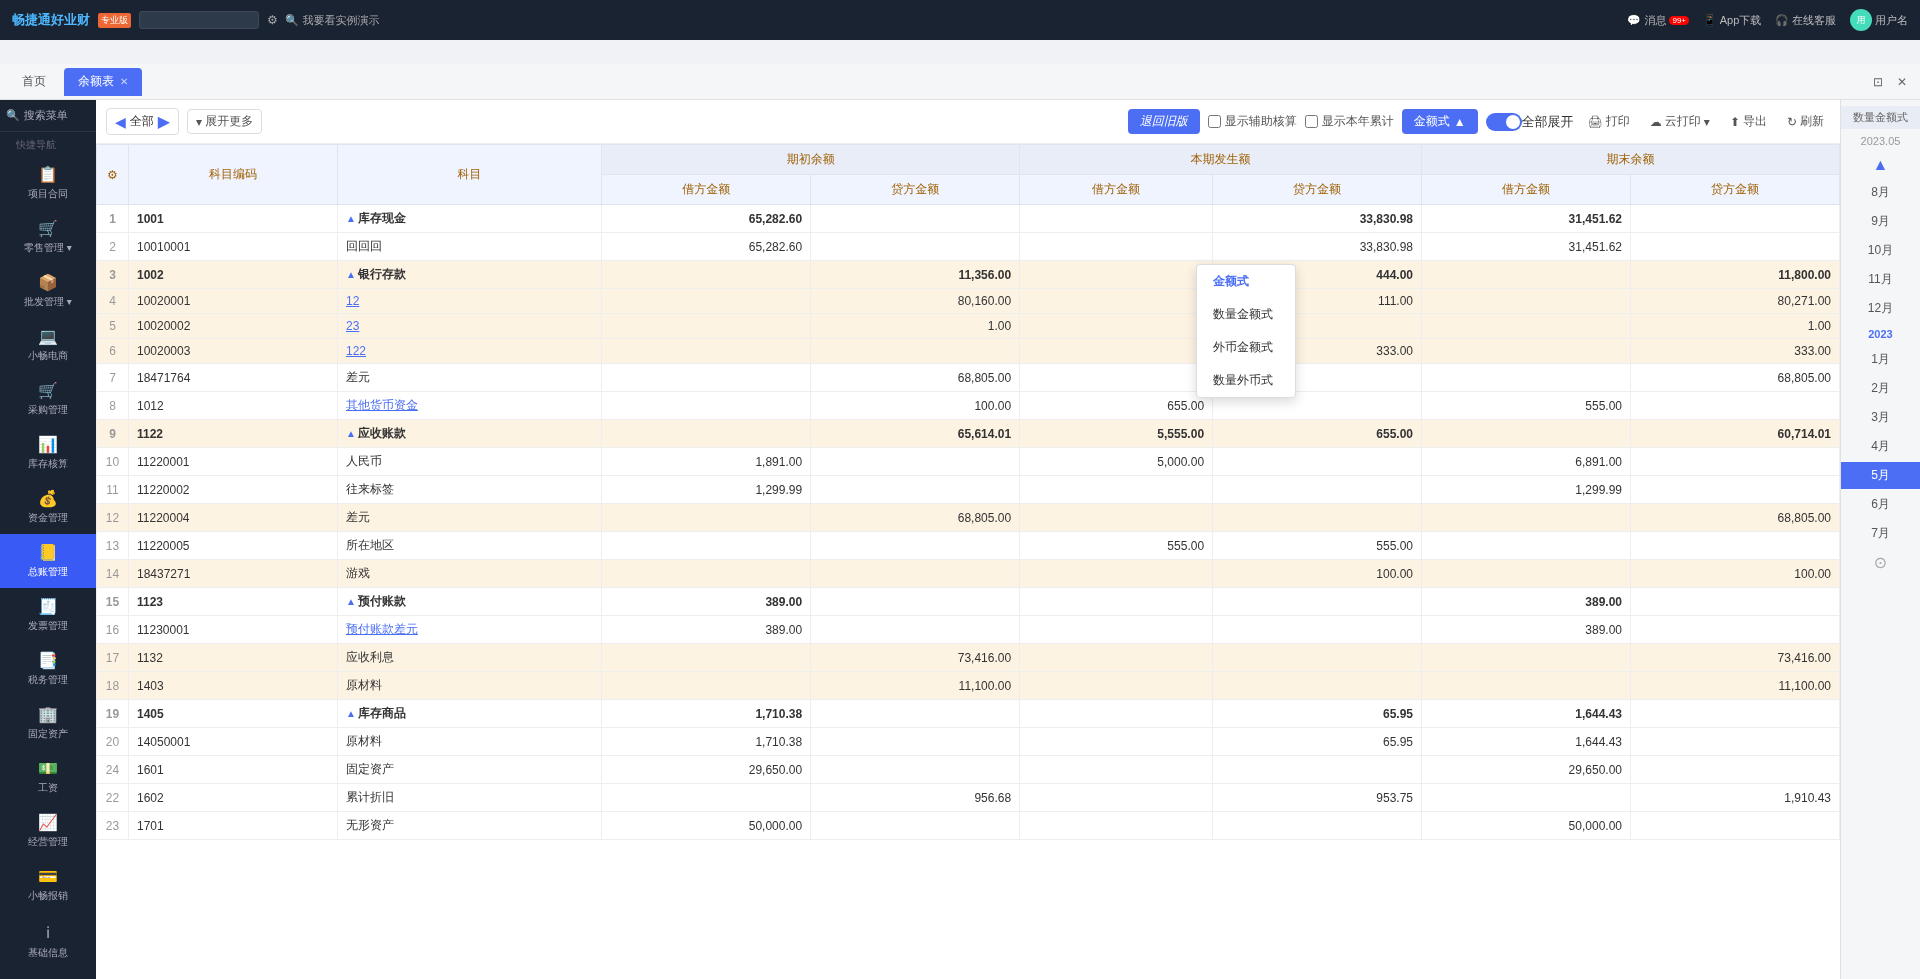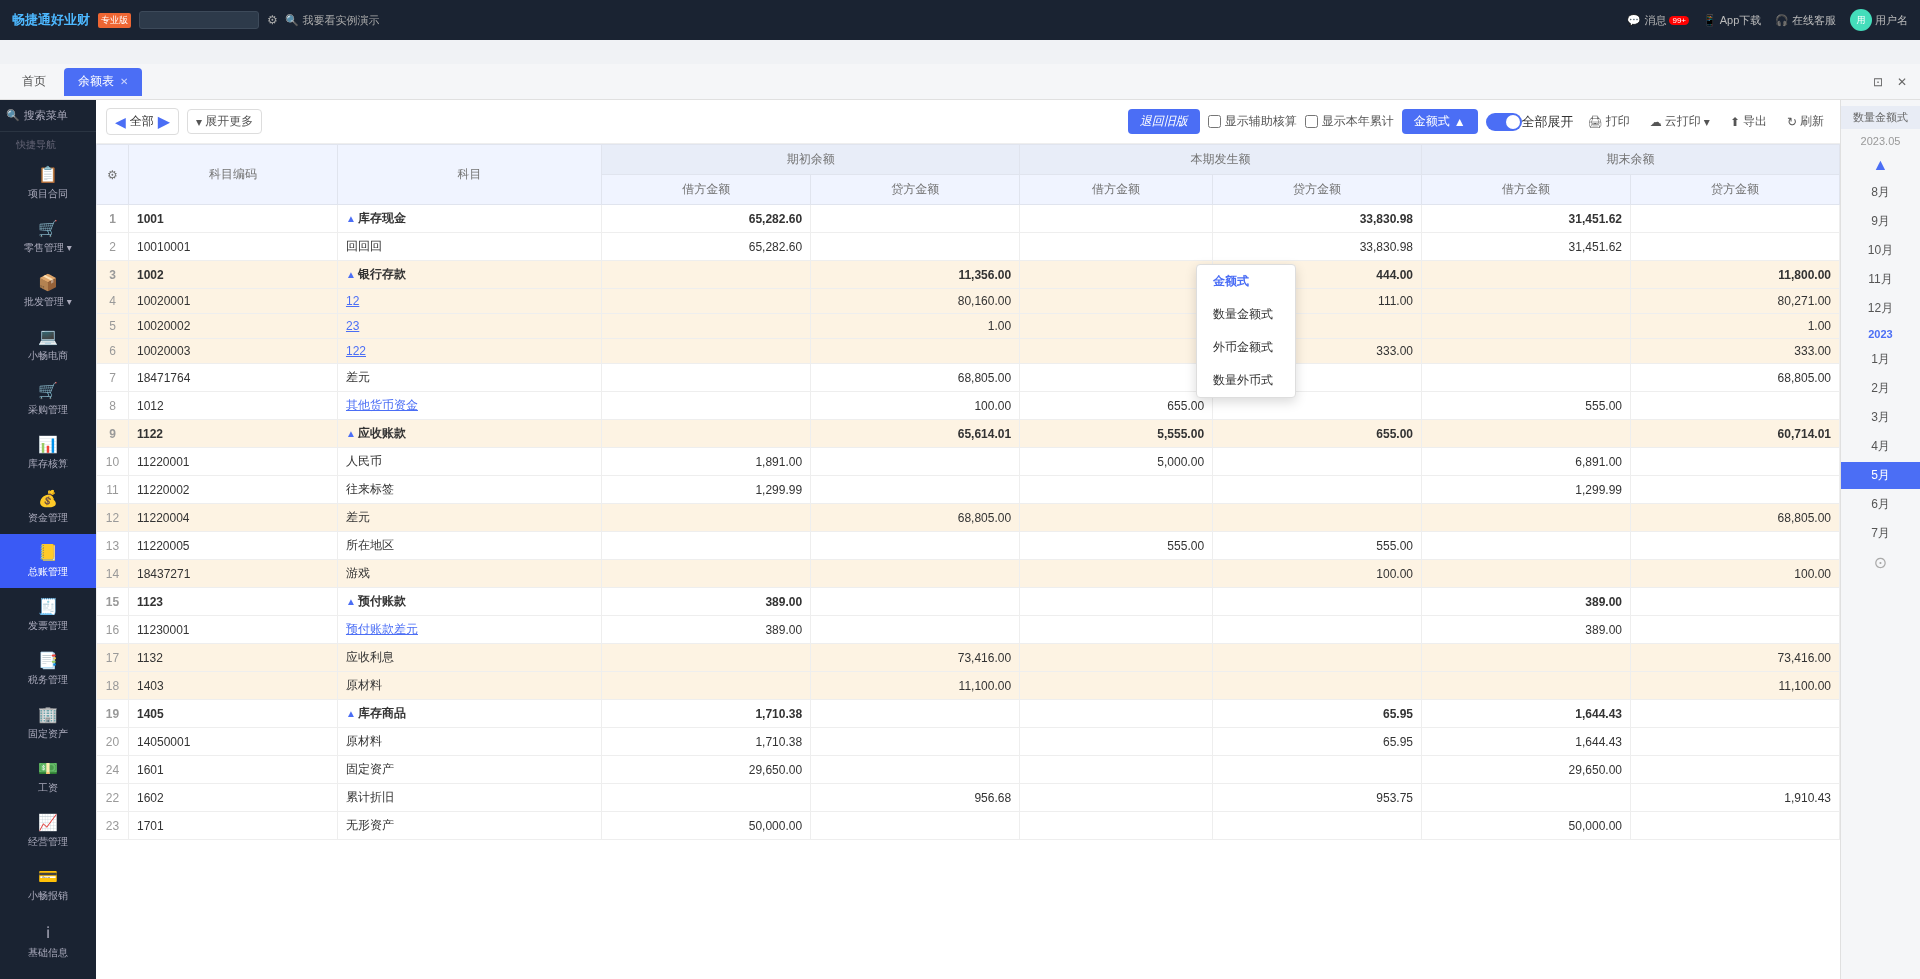--- a/index.html
+++ b/index.html
@@ -205,21 +205,21 @@
 
     
     .table-area { flex: 1; overflow: auto; position: relative; }
     table { width: 100%; border-collapse: collapse; font-size: 12px; }
     thead th {
       background: #f0f4ff;
       border: 1px solid #e0e4ee;
       padding: 6px 8px;
       text-align: center;
       font-weight: normal;
-      color: #737373;
+      color: #a16207;
       white-space: nowrap;
       position: sticky;
       top: 0;
       z-index: 2;
     }
     thead .th-group {
       background: #e8edf8;
     }
     tbody tr { border-bottom: 1px solid #eee; }
     tbody td { border: 1px solid #eee; padding: 5px 8px; color: #333; white-space: nowrap; }

